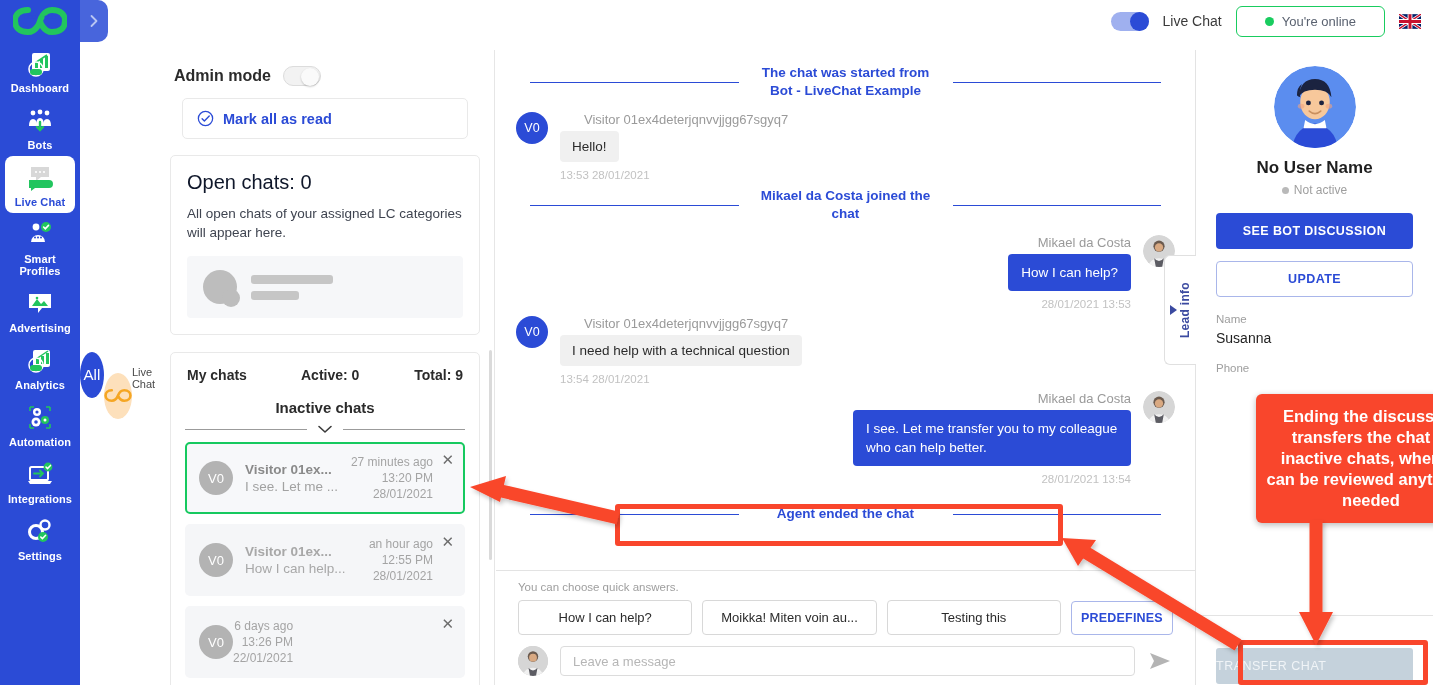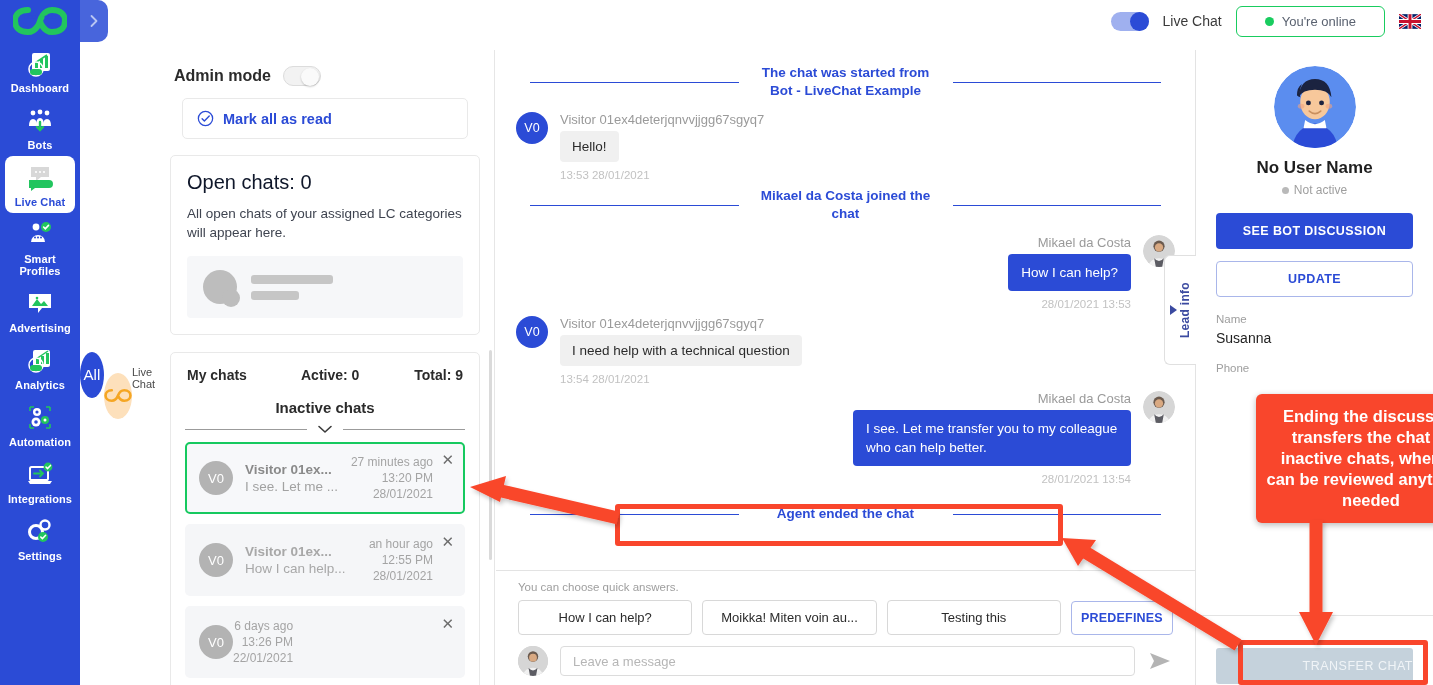--- a/index.html
+++ b/index.html
@@ -129,21 +129,21 @@
   .sys-row { display:flex; align-items:center; gap:14px; padding: 6px 14px; }
   .sys-row .ln { flex:1; height:1px; background:#2b4bd6; }
   .sys-row .txt { color:#2b4bd6; font-weight:bold; font-size:13.5px; text-align:center; width: 186px; line-height:18px; }
 
   .msg { display:flex; margin: 6px 0 0; }
   .msg .av {
     width: 32px; height: 32px; border-radius:50%; flex:none;
     display:flex; align-items:center; justify-content:center; font-size:12.5px; color:#fff; background:#2b4bd6;
   }
   .msg .col { padding: 0 12px; max-width: 560px; }
-  .msg .who { font-size: 13px; color: #9a9a9a; margin-bottom: 4px; }
+  .msg .who { font-size: 13px; color: #9a9a9a; margin-bottom: 4px; margin-left: 24px; }
   .bubble-in { background:#f0f0f0; color:#2b2b2b; border-radius:4px; padding: 8px 12px; font-size:13.5px; display:inline-block;}
   .bubble-out { background:#2b4bd6; color:#fff; border-radius:4px; padding: 9px 13px; font-size:13.5px; display:inline-block; line-height:19px;}
   .ts { font-size: 11.5px; color:#c2c2c2; margin-top: 7px; }
   .msg.out { justify-content: flex-end; }
   .msg.out .col { text-align: right; }
   .agent-photo { width:32px; height:32px; border-radius:50%; display:block; }
 
   .lead-tab {
     position:absolute; right: -1px; top: 205px; width: 32px; height: 110px;
     background:#fff; border:1px solid #e0e0e0; border-right:none; border-radius: 6px 0 0 6px;
@@ -178,21 +178,21 @@
                  border-radius:4px; padding: 11px 0; font-size: 12.5px; font-weight:bold; letter-spacing:.4px; cursor:pointer;
                  font-family:"Liberation Sans", sans-serif;}
   .btn-outline { display:block; width: 100%; margin-top: 12px; background:#fff; color:#2b4bd6; border:1px solid #a9b6ea;
                  border-radius:4px; padding: 10px 0; font-size: 12.5px; font-weight:bold; letter-spacing:.4px; cursor:pointer;
                  font-family:"Liberation Sans", sans-serif;}
   .fld { margin-top: 16px; }
   .fld-label { font-size: 11.5px; color:#9e9e9e; }
   .fld-value { font-size: 14px; color:#1f1f1f; margin-top: 5px; }
   .info-divider { position:absolute; left:0; right:0; top: 565px; height:1px; background:#e3e3e3;}
   .btn-disabled { position:absolute; left: 20px; width: 197px; background:#c5d2dc; color:#f0f4f7; border:none;
-                  border-radius:3px; padding: 11px 0; font-size: 12.5px; letter-spacing:.5px; text-align:right; cursor:default;
+                  border-radius:3px; padding: 11px 0; font-size: 12.5px; letter-spacing:.5px; text-align:left; cursor:default;
                   font-family:"Liberation Sans", sans-serif;}
   .btn-transfer { top: 598px; }
 
   
   .ann { position:absolute; z-index: 50; pointer-events:none; }
   .ann-box {
     border: 5px solid #f9462c; border-radius: 3px;
   }
   .callout {
     position:absolute; z-index: 51; background:#f9462c; color:#fff; border-radius: 6px;

